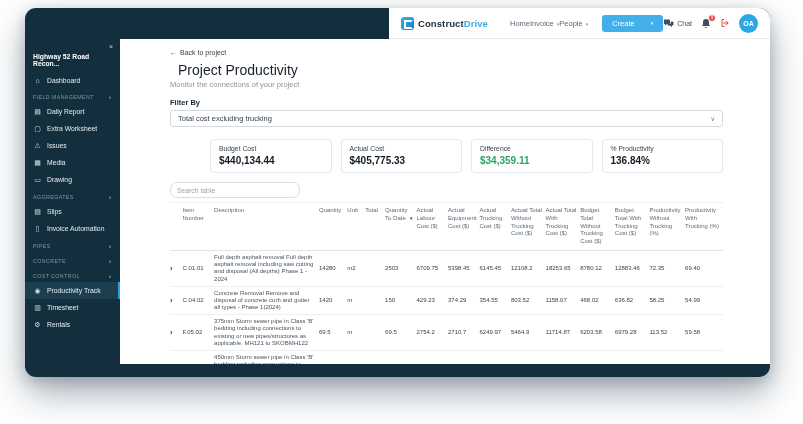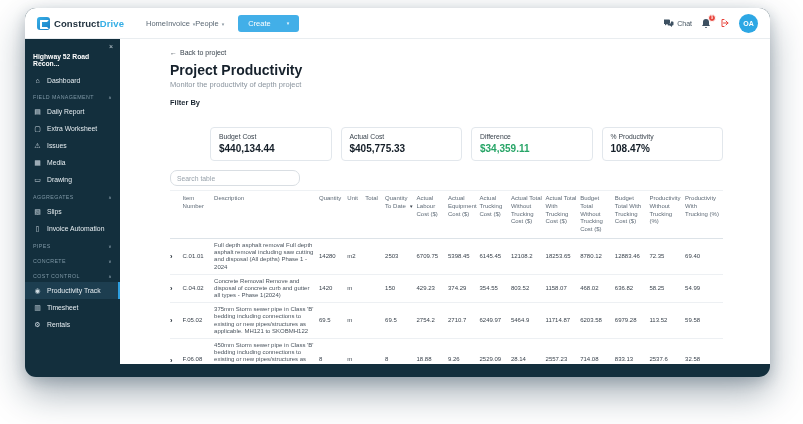--- a/index.html
+++ b/index.html
@@ -5,21 +5,21 @@
   html,body{margin:0;padding:0;}
   body{
     width:803px;height:424px;overflow:hidden;background:#ffffff;
     font-family:"Liberation Sans",sans-serif;position:relative;
     -webkit-font-smoothing:antialiased;
   }
   .window{
     position:absolute;left:25px;top:8px;width:745px;height:369px;
     background:#132f3d;border-radius:11px;overflow:hidden;
     box-shadow:0 16px 36px rgba(16,42,62,.38),0 4px 14px rgba(16,42,62,.2);
-    display:flex;flex-direction:column;
+    display:flex;flex-direction:column;align-items:flex-end;
   }
   
   .topbar{height:30px;background:#fff;border-bottom:1px solid #e9edf0;
     display:flex;align-items:center;padding:0 12px;flex-shrink:0;}
   .brand{display:flex;align-items:center;gap:4px;margin-right:22px;cursor:pointer;}
   .logo{width:13px;height:13px;border-radius:3px;background:linear-gradient(135deg,#37b0e8,#1b7fc4);position:relative;}
   .logo::after{content:"";position:absolute;left:3px;top:3px;width:5px;height:5px;
     border:2px solid #fff;border-right-color:transparent;border-radius:1px;}
   .brand-text{font-size:9.5px;font-weight:bold;letter-spacing:.1px;}
   .brand-primary{color:#20313e;}
@@ -48,28 +48,28 @@
   .snav-item{display:flex;align-items:center;gap:5px;padding:4.5px 8px;font-size:6.8px;cursor:pointer;color:#e6edf1;}
   .snav-item .sicon{width:9px;font-size:7px;text-align:center;color:#cfdae1;flex-shrink:0;}
   .snav-item.active{background:#1d3e50;border-right:2px solid #2e9fe0;}
   .snav-section{display:flex;justify-content:space-between;align-items:center;
     padding:6px 8px 3px;font-size:5.3px;color:#7e97a5;letter-spacing:.4px;cursor:pointer;}
   .snav-section .chev{font-size:4.5px;color:#9fb3bf;}
   
   .main{flex:1;background:#fff;margin-bottom:13px;overflow:hidden;
     padding:10px 47px 0 50px;min-width:0;}
   .back{font-size:7px;color:#38424c;display:flex;gap:3px;align-items:center;cursor:pointer;}
-  .page-title{font-size:14px;font-weight:bold;color:#16212c;margin:6px 0 0;}
+  .page-title{font-size:14px;font-weight:normal;color:#16212c;margin:6px 8px 0;}
   .subtitle{font-size:7.5px;color:#8a949e;margin-top:2px;}
   .filter-label{font-size:7.5px;font-weight:bold;color:#1d2833;margin-top:9px;}
   .select{margin-top:3px;height:17px;border:1px solid #d4dade;border-radius:3px;background:#fff;
     display:flex;align-items:center;justify-content:space-between;padding:0 7px;font-size:7.5px;
     color:#333e48;cursor:pointer;box-sizing:border-box;}
   .select .chev{font-size:6px;color:#6b7680;}
-  .stats{display:flex;gap:9px;margin-top:20px;padding-left:40px;}
+  .stats{display:flex;gap:9px;margin-top:12px;padding-left:40px;}
   .stat{flex:1;border:1px solid #e2e7ec;border-radius:4px;padding:5px 8px 6px;background:#fff;}
   .stat-label{font-size:6.8px;color:#39434d;}
   .stat-value{font-size:10px;font-weight:bold;color:#141e28;margin-top:3px;}
   .stat-value.green{color:#27a567;}
   .search{margin:9px 0 4px;width:130px;height:16px;border:1px solid #d9dee3;border-radius:7px;
     font-size:6.8px;padding:0 6px;color:#333;box-sizing:border-box;font-family:"Liberation Sans",sans-serif;outline:none;}
   .search::placeholder{color:#9aa4ad;}
   table{border-collapse:collapse;table-layout:fixed;width:100%;border-top:1px solid #eef1f4;}
   thead th{font-size:6px;color:#5f6b77;font-weight:normal;text-align:left;vertical-align:top;
     padding:4px 3px 4px 0;border-bottom:1px solid #dde3e8;line-height:1.3;cursor:pointer;}
@@ -203,38 +203,42 @@
           </div>
         </nav>
     </aside>
 
     <section class="main">
       <div class="back">
         <span>←</span>
         <span>Back to project</span>
       </div>
       <h1 class="page-title">Project Productivity</h1>
-      <div class="subtitle">Monitor the productivity of depth project</div>
+      <div class="subtitle">Monitor the connections of your project</div>
       <div class="filter-label">Filter By</div>
+      <div class="select">
+        <span>Total cost excluding trucking</span>
+        <span class="chev">∨</span>
+      </div>
       <div class="stats" id="stats">
           <div class="stat">
             <div class="stat-label">Budget Cost</div>
             <div class="stat-value">$440,134.44</div>
           </div>
           <div class="stat">
             <div class="stat-label">Actual Cost</div>
             <div class="stat-value">$405,775.33</div>
           </div>
           <div class="stat">
             <div class="stat-label">Difference</div>
             <div class="stat-value green">$34,359.11</div>
           </div>
           <div class="stat">
             <div class="stat-label">% Productivity</div>
-            <div class="stat-value">108.47%</div>
+            <div class="stat-value">136.84%</div>
           </div>
         </div>
       <input class="search" placeholder="Search table" style="">
       <div class="table-wrap">
         <table>
           <colgroup>
             <col style="width:12px">
               <col style="width:30px">
               <col style="width:100px">
               <col style="width:27px">

